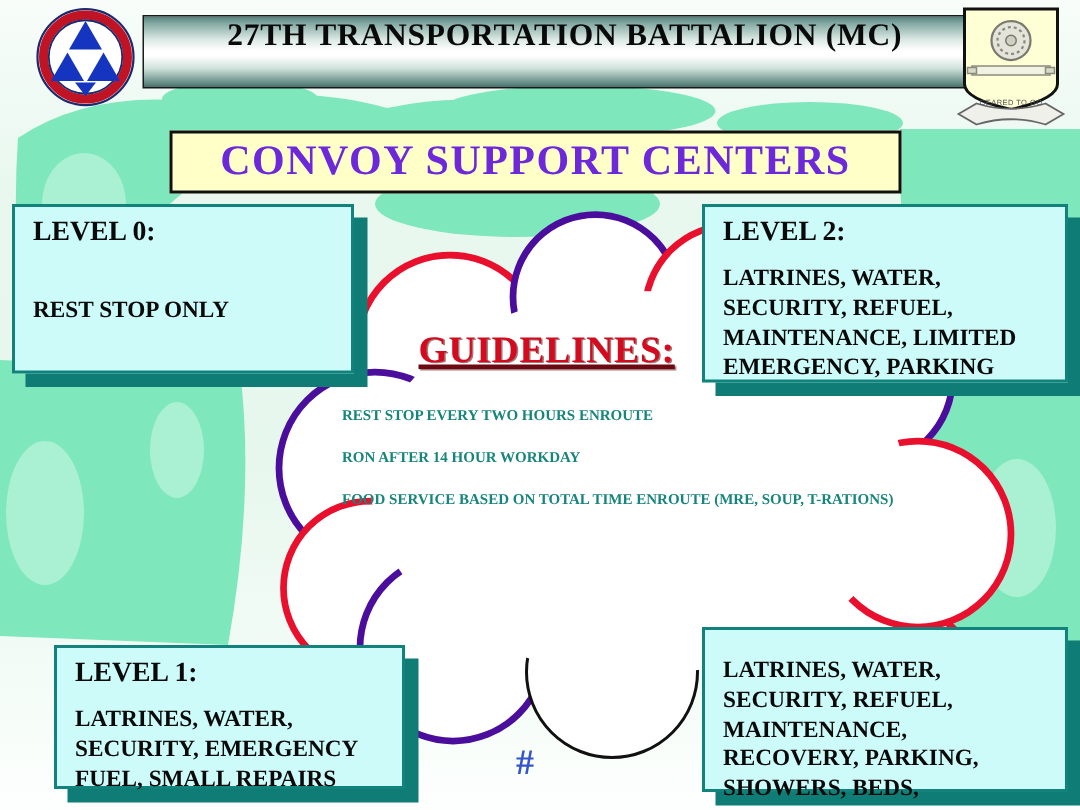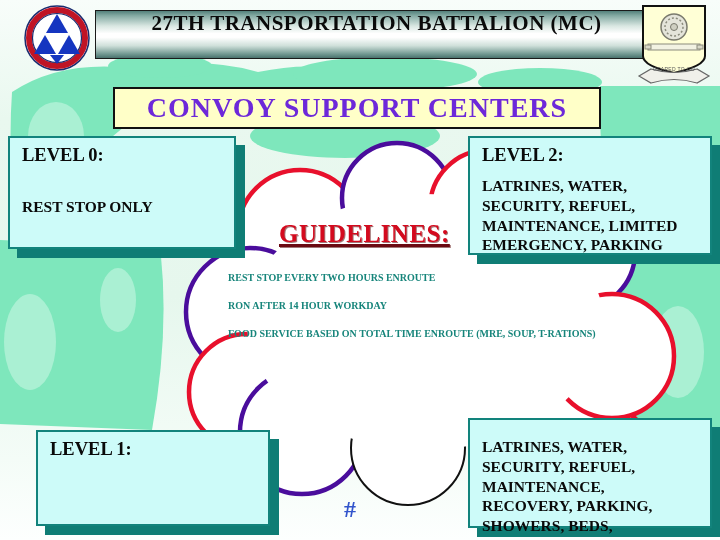--- a/index.html
+++ b/index.html
@@ -156,20 +156,21 @@
     <p>REST STOP ONLY</p>
   </div>
 
   <div id="level-2" class="level-box abs">
     <span class="hd">LEVEL 2:</span>
     <p>LATRINES, WATER, SECURITY, REFUEL, MAINTENANCE, LIMITED EMERGENCY, PARKING</p>
   </div>
 
   <div id="level-1" class="level-box abs">
     <span class="hd">LEVEL 1:</span>
+    <p>LATRINES, WATER, SECURITY, EMERGENCY FUEL, SMALL REPAIRS</p>
   </div>
 
   <div id="level-3" class="level-box abs">
     <p>LATRINES, WATER, SECURITY, REFUEL, MAINTENANCE, RECOVERY, PARKING, SHOWERS, BEDS,</p>
   </div>
 
   <div id="slide-number" class="abs">#</div>
 
 </div>
 

